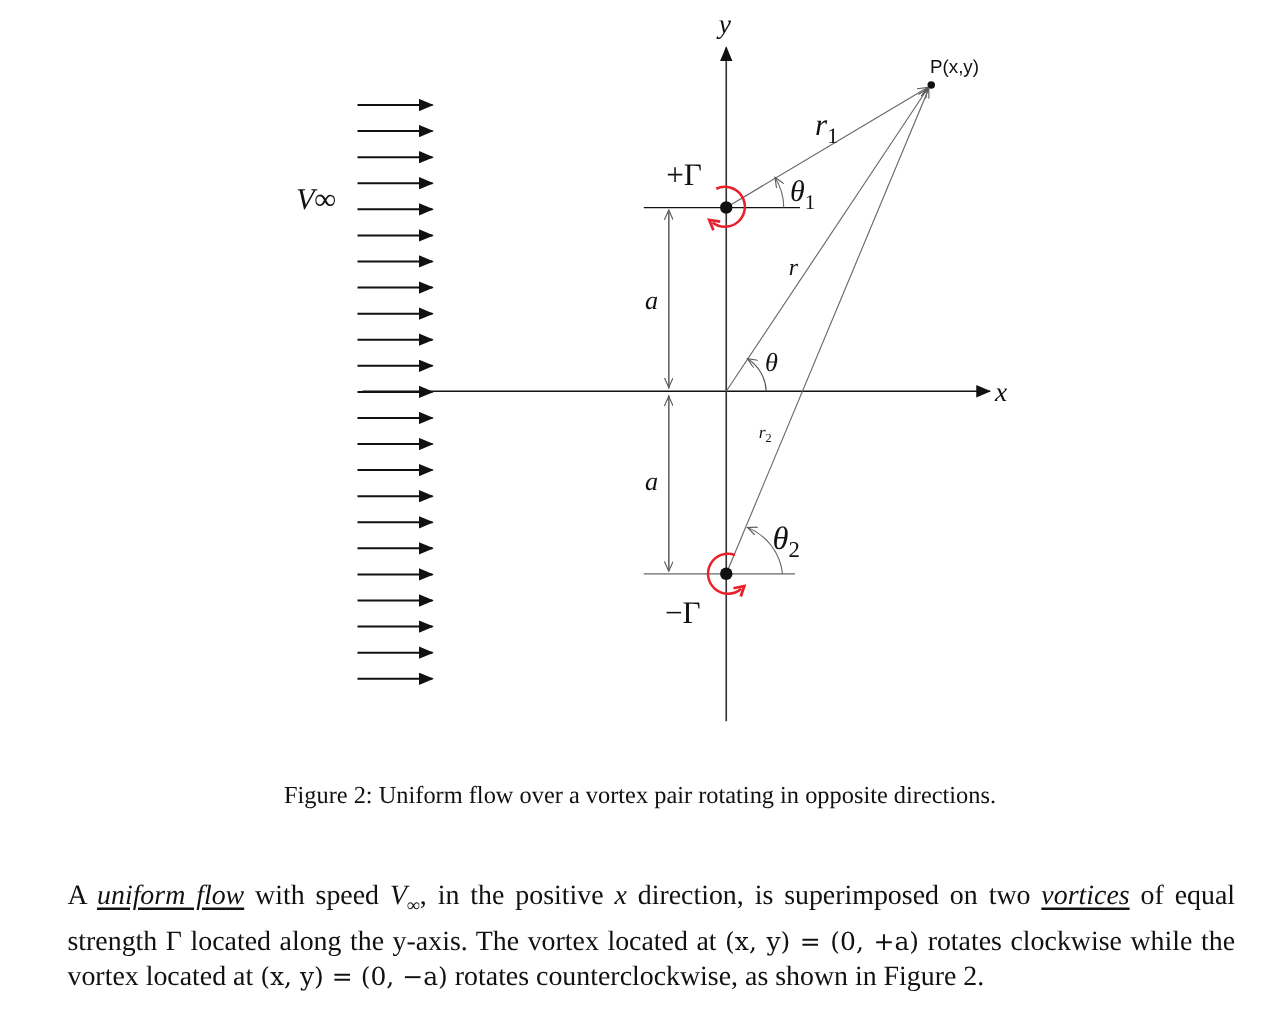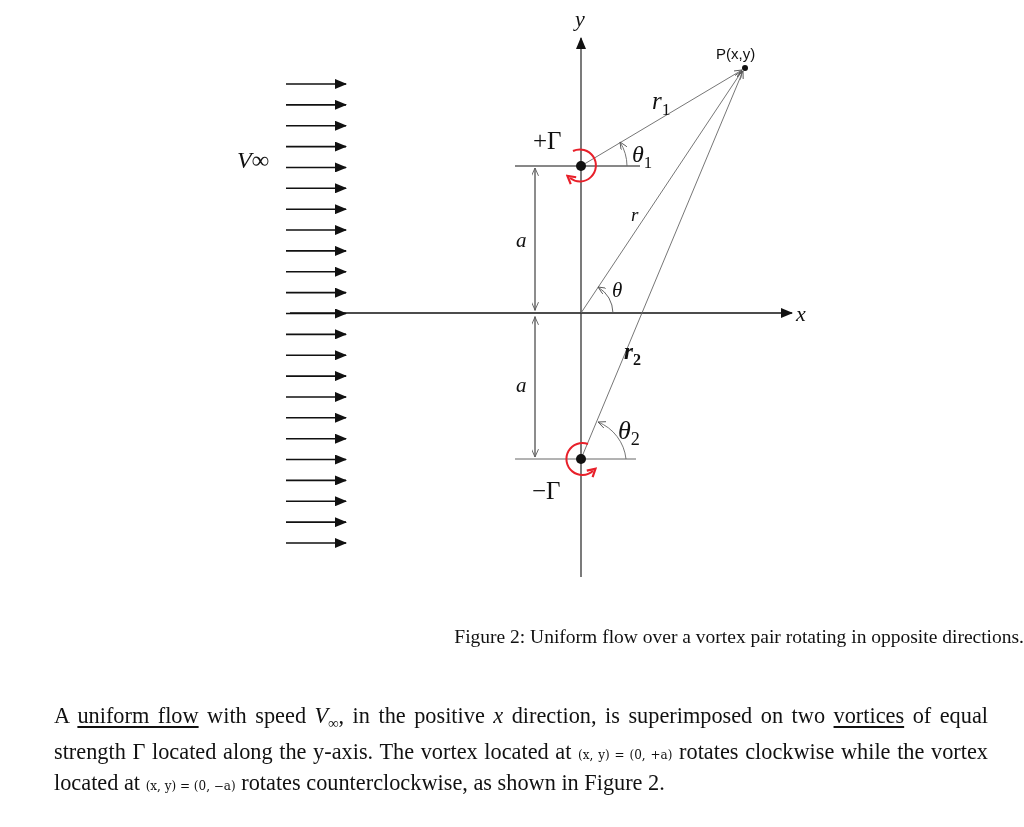--- a/index.html
+++ b/index.html
@@ -2,25 +2,25 @@
 <html><head>
 <meta charset="utf-8">
 <style>
   html, body { margin: 0; padding: 0; background: #ffffff; }
   body { width: 1024px; height: 827px; position: relative; overflow: hidden; font-family: "Liberation Serif", "DejaVu Serif", serif; color: #111; }
   #figure { position: absolute; left: 0; top: 0; width: 1024px; height: 600px; }
   .lbl { position: absolute; font-family: "Liberation Serif", "DejaVu Serif", serif; font-style: italic; color: #111; line-height: 1; white-space: nowrap; }
   .lbl sub { font-style: normal; font-size: 0.7em; vertical-align: -0.35em; }
   .sans { font-family: "Liberation Sans", "DejaVu Sans", sans-serif; font-style: normal; }
   .upright { font-style: normal; }
-  #caption { position: absolute; left: 0; width: 1024px; top: 626px; text-align: right; font-size: 19.5px; font-family: "Liberation Serif", "DejaVu Serif", serif; color: #111; }
+  #caption { position: absolute; left: 0; width: 1024px; top: 626px; text-align: center; font-size: 19.5px; font-family: "Liberation Serif", "DejaVu Serif", serif; color: #111; }
   #para { position: absolute; left: 54px; top: 702px; width: 934px; font-size: 22.3px; line-height: 27.5px; text-align: justify; font-family: "Liberation Serif", "DejaVu Serif", serif; color: #111; }
-  #para .u { text-decoration: underline; text-underline-offset: 3px; }
+  #para .u { text-decoration: underline; text-underline-offset: 3px; font-style: italic; }
   #para i { font-style: italic; }
-  #para .m { font-family: "DejaVu Serif", "Liberation Serif", serif; font-size: 12px; }
+  #para .m { font-family: "DejaVu Serif", "Liberation Serif", serif; font-size: 20px; }
 </style>
 </head>
 <body>
 
 <div id="figure">
   <svg width="1024" height="600" viewBox="0 0 1024 600" xmlns="http://www.w3.org/2000/svg">
     <defs>
       <marker id="bigArrow" viewBox="0 0 12 10" refX="11" refY="5" markerWidth="12" markerHeight="10" markerUnits="userSpaceOnUse" orient="auto">
         <path d="M0,0 L12,5 L0,10 Z" fill="#111"></path>
       </marker>
@@ -86,30 +86,30 @@
     <circle cx="581" cy="459" r="5" fill="#111"></circle>
     <path d="M588,444 A16,16 0 1 0 593,471" fill="none" stroke="#e8202a" stroke-width="2" marker-end="url(#redArrow)"></path>
   </svg>
 
   
   <div class="lbl" style="left:237px; top:148px; font-size:24px;">
     <span>V∞</span>
   </div>
   <div class="lbl" style="left:575px; top:8px; font-size:22px;">y</div>
   <div class="lbl" style="left:796px; top:303px; font-size:22px;">x</div>
-  <div class="lbl sans" style="left:716px; top:46px; font-size:15px;">P(x,y)</div>
+  <div class="lbl sans" style="left:744px; top:46px; font-size:15px;">P(x,y)</div>
 
   <div class="lbl upright" style="left:533px; top:128px; font-size:25px;">+Γ</div>
   <div class="lbl upright" style="left:532px; top:478px; font-size:25px;">−Γ</div>
 
   <div class="lbl" style="left:652px; top:88px; font-size:25px;"><span>r</span><sub>1</sub></div>
   <div class="lbl" style="left:632px; top:142px; font-size:24px;"><span>θ</span><sub>1</sub></div>
   <div class="lbl" style="left:631px; top:205px; font-size:19px;">r</div>
   <div class="lbl" style="left:612px; top:280px; font-size:21px;">θ</div>
-  <div class="lbl" style="left:624px; top:340px; font-size:23px;font-weight:bold;"><span>r</span><sub>2</sub></div>
+  <div class="lbl" style="left:607px; top:340px; font-size:14px;"><span>r</span><sub>2</sub></div>
   <div class="lbl" style="left:618px; top:418px; font-size:26px;"><span>θ</span><sub>2</sub></div>
 
   <div class="lbl" style="left:516px; top:230px; font-size:21px;">a</div>
   <div class="lbl" style="left:516px; top:375px; font-size:21px;">a</div>
 </div>
 
 <div id="caption">Figure 2: Uniform flow over a vortex pair rotating in opposite directions.</div>
 
 <div id="para"><span>A </span><span class="u">uniform flow</span><span> with speed </span><i><span>V</span><sub style="font-size:0.65em;">∞</sub></i><span>, in the positive </span><i>x</i><span> direction, is superimposed on two </span><span class="u">vortices</span><span> of equal strength Γ located along the y-axis. The vortex located at </span><span class="m">(x, y) = (0, +a)</span><span> rotates clockwise while the vortex located at </span><span class="m">(x, y) = (0, −a)</span><span> rotates counterclockwise, as shown in Figure 2.</span></div>
 

